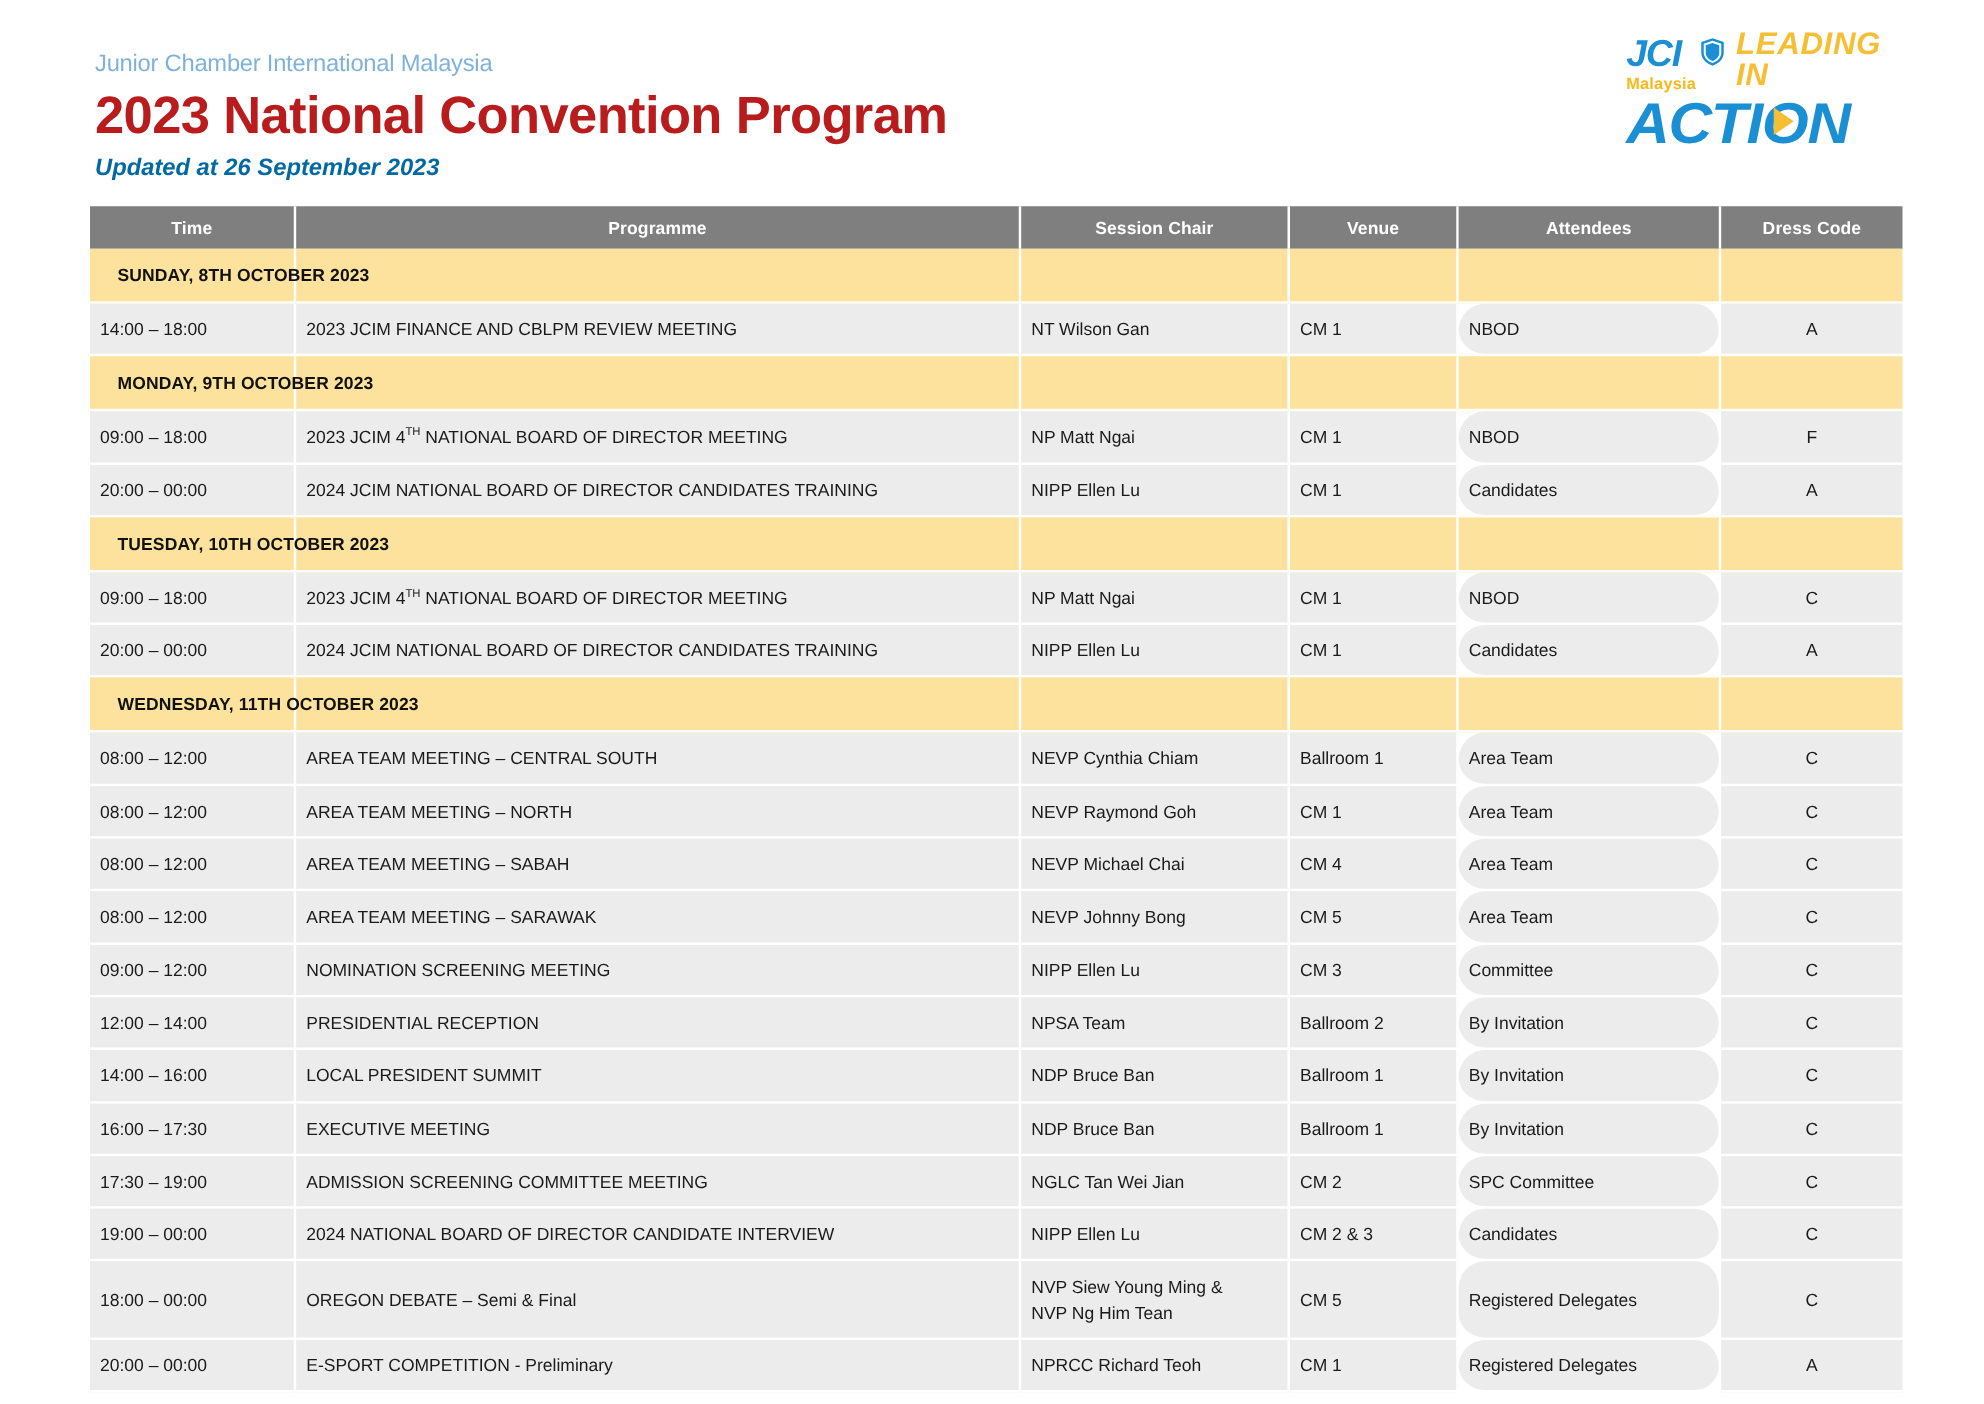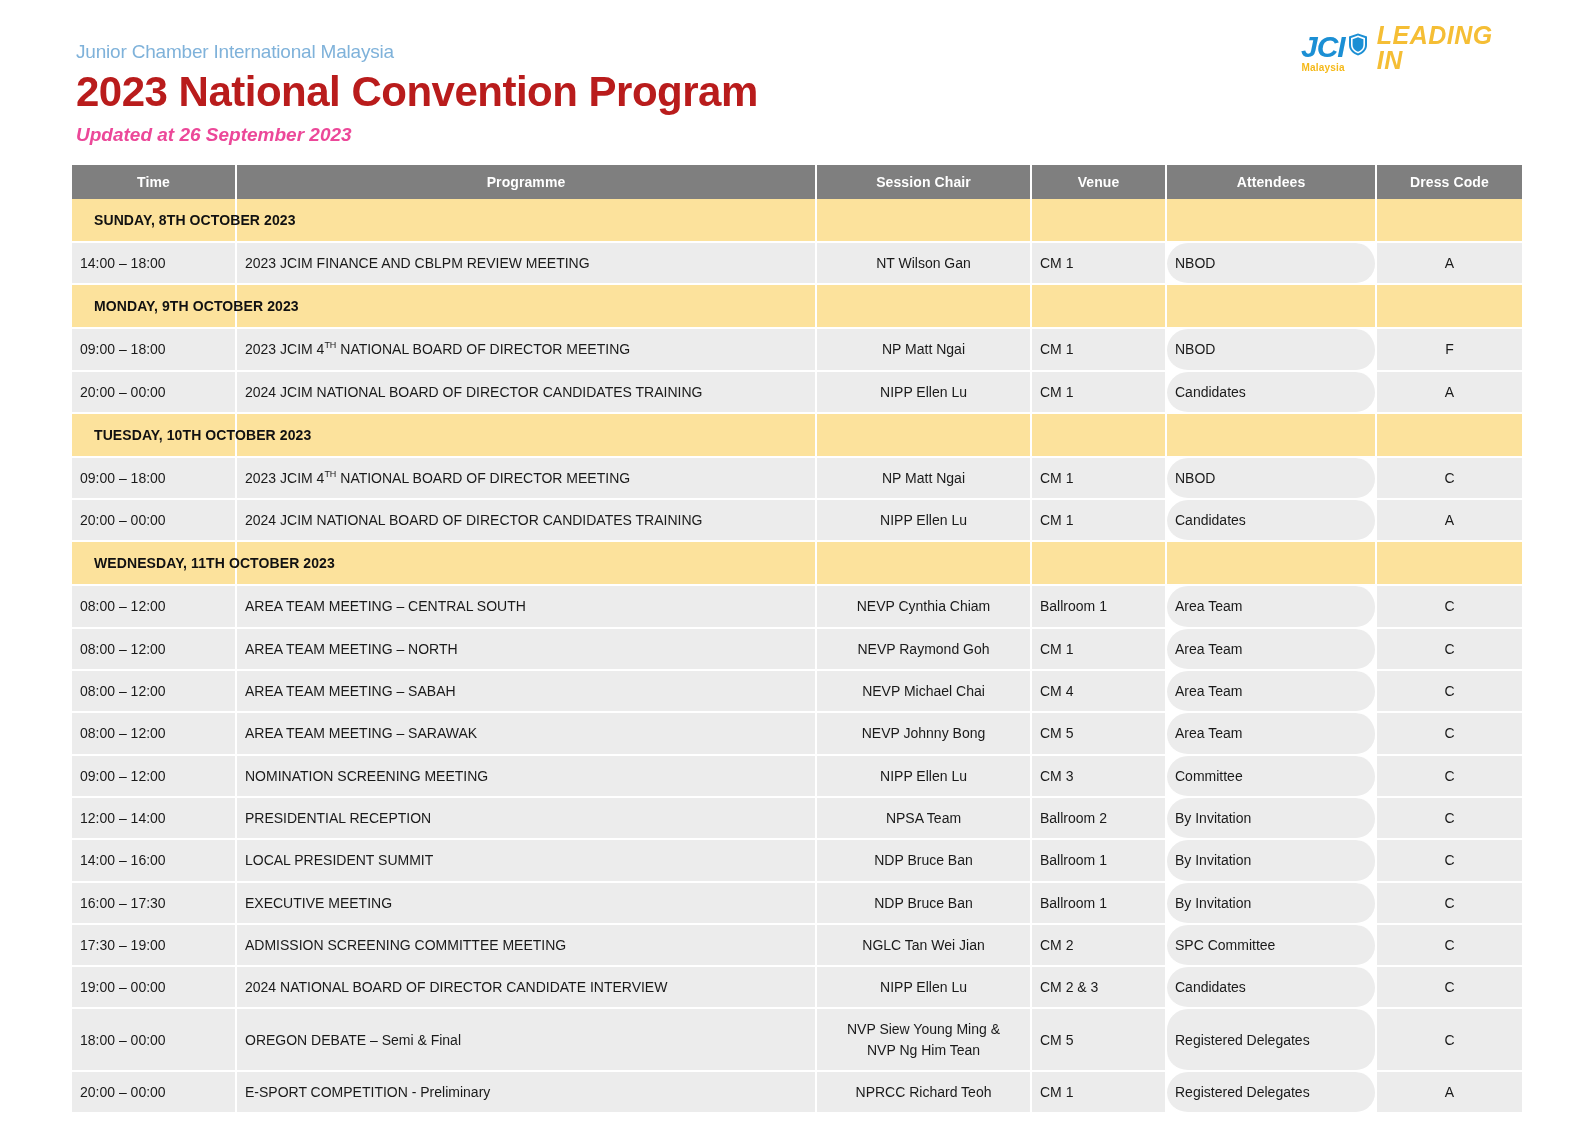--- a/index.html
+++ b/index.html
@@ -41,21 +41,21 @@
     color: #b91c1c;
     letter-spacing: -0.5px;
     line-height: 1.15;
     margin-top: 4px;
     white-space: nowrap;
   }
   .updated {
     font-size: 19px;
     font-style: italic;
     font-weight: bold;
-    color: #ec4899;
+    color: #0369a1;
     margin-top: 8px;
     white-space: nowrap;
   }
 
   
   .logo {
     position: absolute;
     right: 86px;
     top: 18px;
     width: 200px;
@@ -73,21 +73,21 @@
   }
   .jci-text {
     font-size: 30px;
     font-weight: bold;
     font-style: italic;
     color: #1B8FD4;
     letter-spacing: -1px;
     line-height: 1;
   }
   .jci-malaysia {
-    font-size: 10px;
+    font-size: 13px;
     font-weight: bold;
     color: #F5B919;
     letter-spacing: 0.2px;
     text-align: right;
     line-height: 1;
     margin-top: 1px;
   }
   .jci-shield {
     position: absolute;
     right: -23px;
@@ -178,21 +178,21 @@
     font-size: 14px;
     color: #1a1a1a;
     padding: 10px 8px;
     vertical-align: middle;
     line-height: 1.45;
   }
   tr.event-row td:last-child { border-right: none; }
 
   td.c-time   { text-align: left; }
   td.c-prog   { text-align: left; padding-left: 18px; }
-  td.c-chair  { text-align: center; padding-left: 18px; }
+  td.c-chair  { text-align: left; padding-left: 18px; }
   td.c-venue  { text-align: left; padding-left: 18px; }
   td.c-att    { text-align: left; padding-left: 18px; border-radius: 21px; }
   td.c-dress  { text-align: center; }
 
   sup { font-size: 9px; vertical-align: super; line-height: 0; }
 
   .nowrap { white-space: nowrap; }
 </style>
 </head>
 <body>
@@ -209,20 +209,24 @@
       <div class="jci-block">
         <div class="jci-text">JCI</div>
         <div class="jci-malaysia">Malaysia</div>
         <svg class="jci-shield" viewBox="0 0 20 23">
           <path d="M10 0.5 L19 3.5 L19 12 C19 17.5 14.5 21 10 22.5 C5.5 21 1 17.5 1 12 L1 3.5 Z" fill="#1B8FD4"></path>
           <path d="M10 2.6 L17 5 L17 12 C17 16.3 13.6 19.2 10 20.4 C6.4 19.2 3 16.3 3 12 L3 5 Z" fill="#ffffff"></path>
           <path d="M10 4.3 L15.4 6.2 L15.4 12 C15.4 15.4 12.8 17.8 10 18.8 C7.2 17.8 4.6 15.4 4.6 12 L4.6 6.2 Z" fill="#1B8FD4"></path>
         </svg>
       </div>
       <div class="leading-in">LEADING IN</div>
+    </div>
+    <div class="action-row">
+      <div class="action-text">ACTION</div>
+      <div class="action-arrow"></div>
     </div>
   </div>
 </div>
 
 <div class="table-wrap">
   <table class="program">
     <colgroup>
       <col style="width:165px">
       <col style="width:580px">
       <col style="width:215px">

